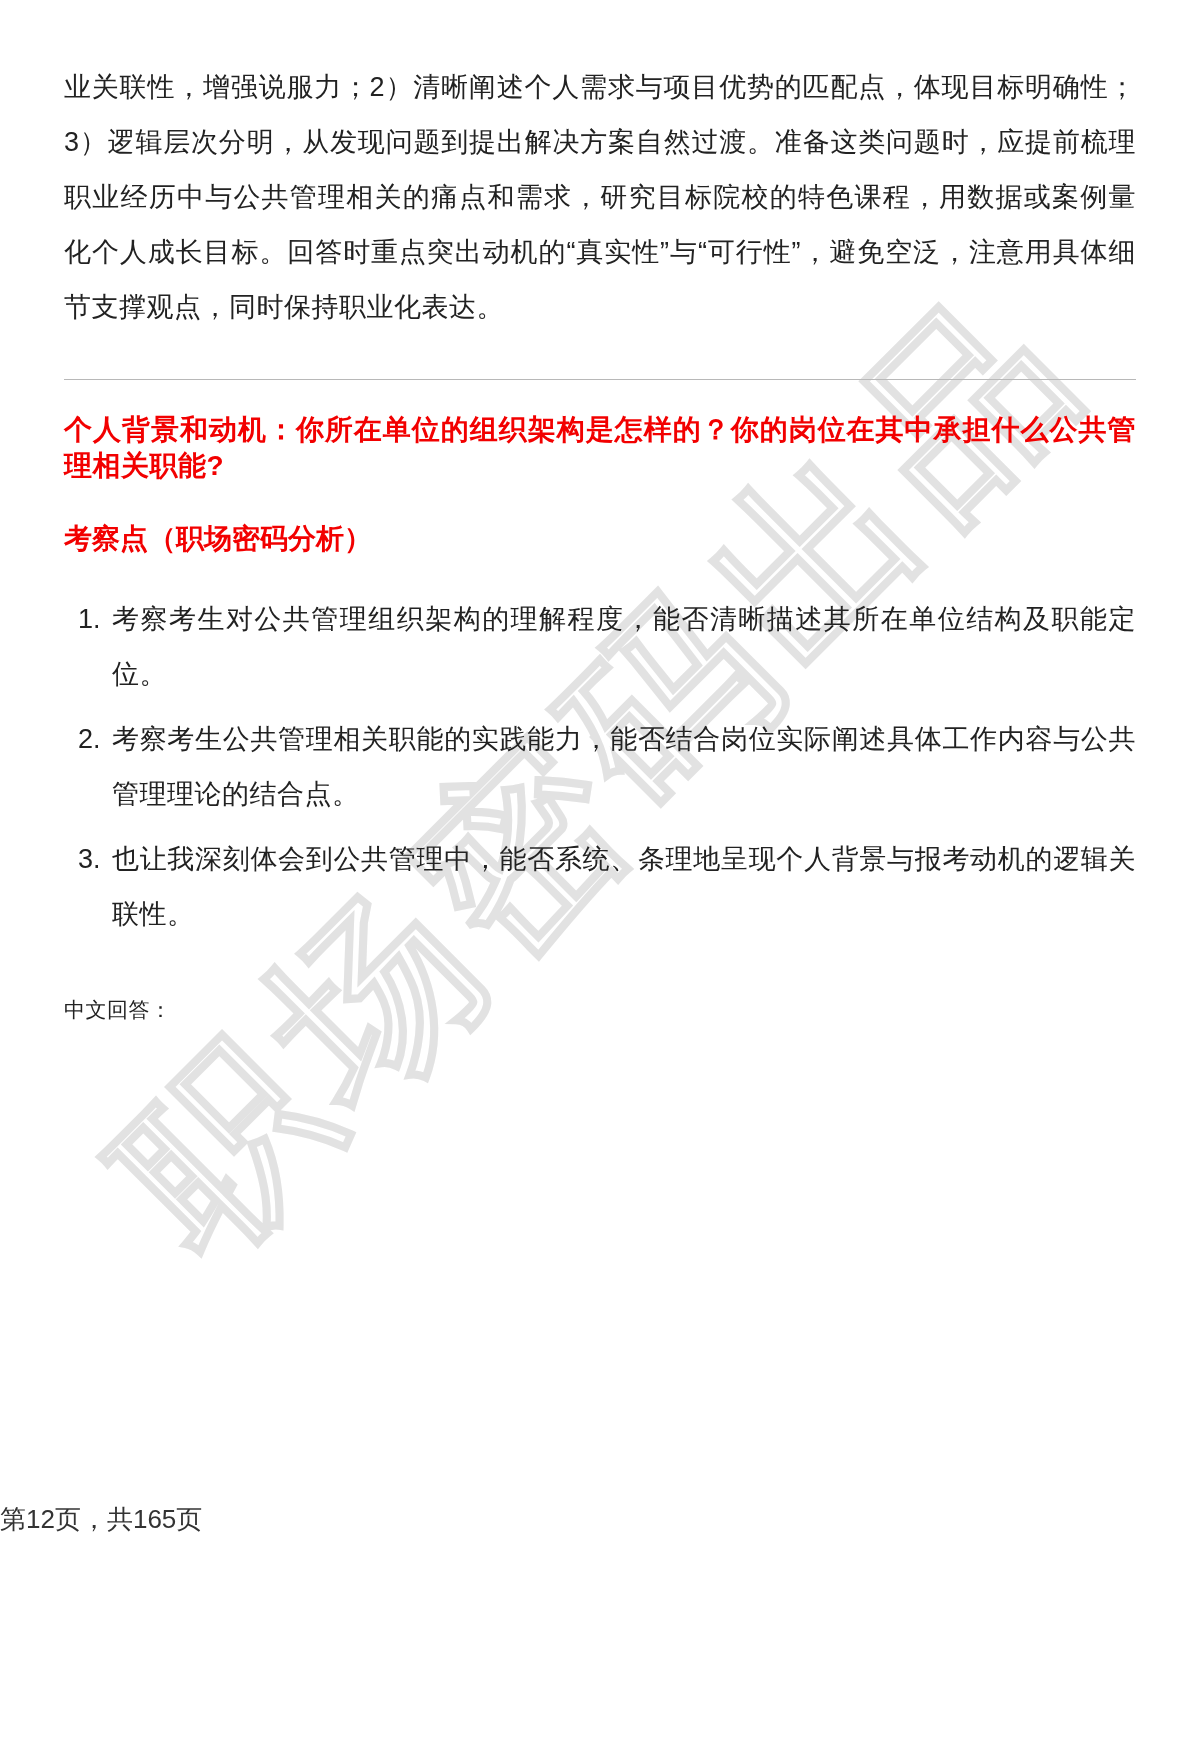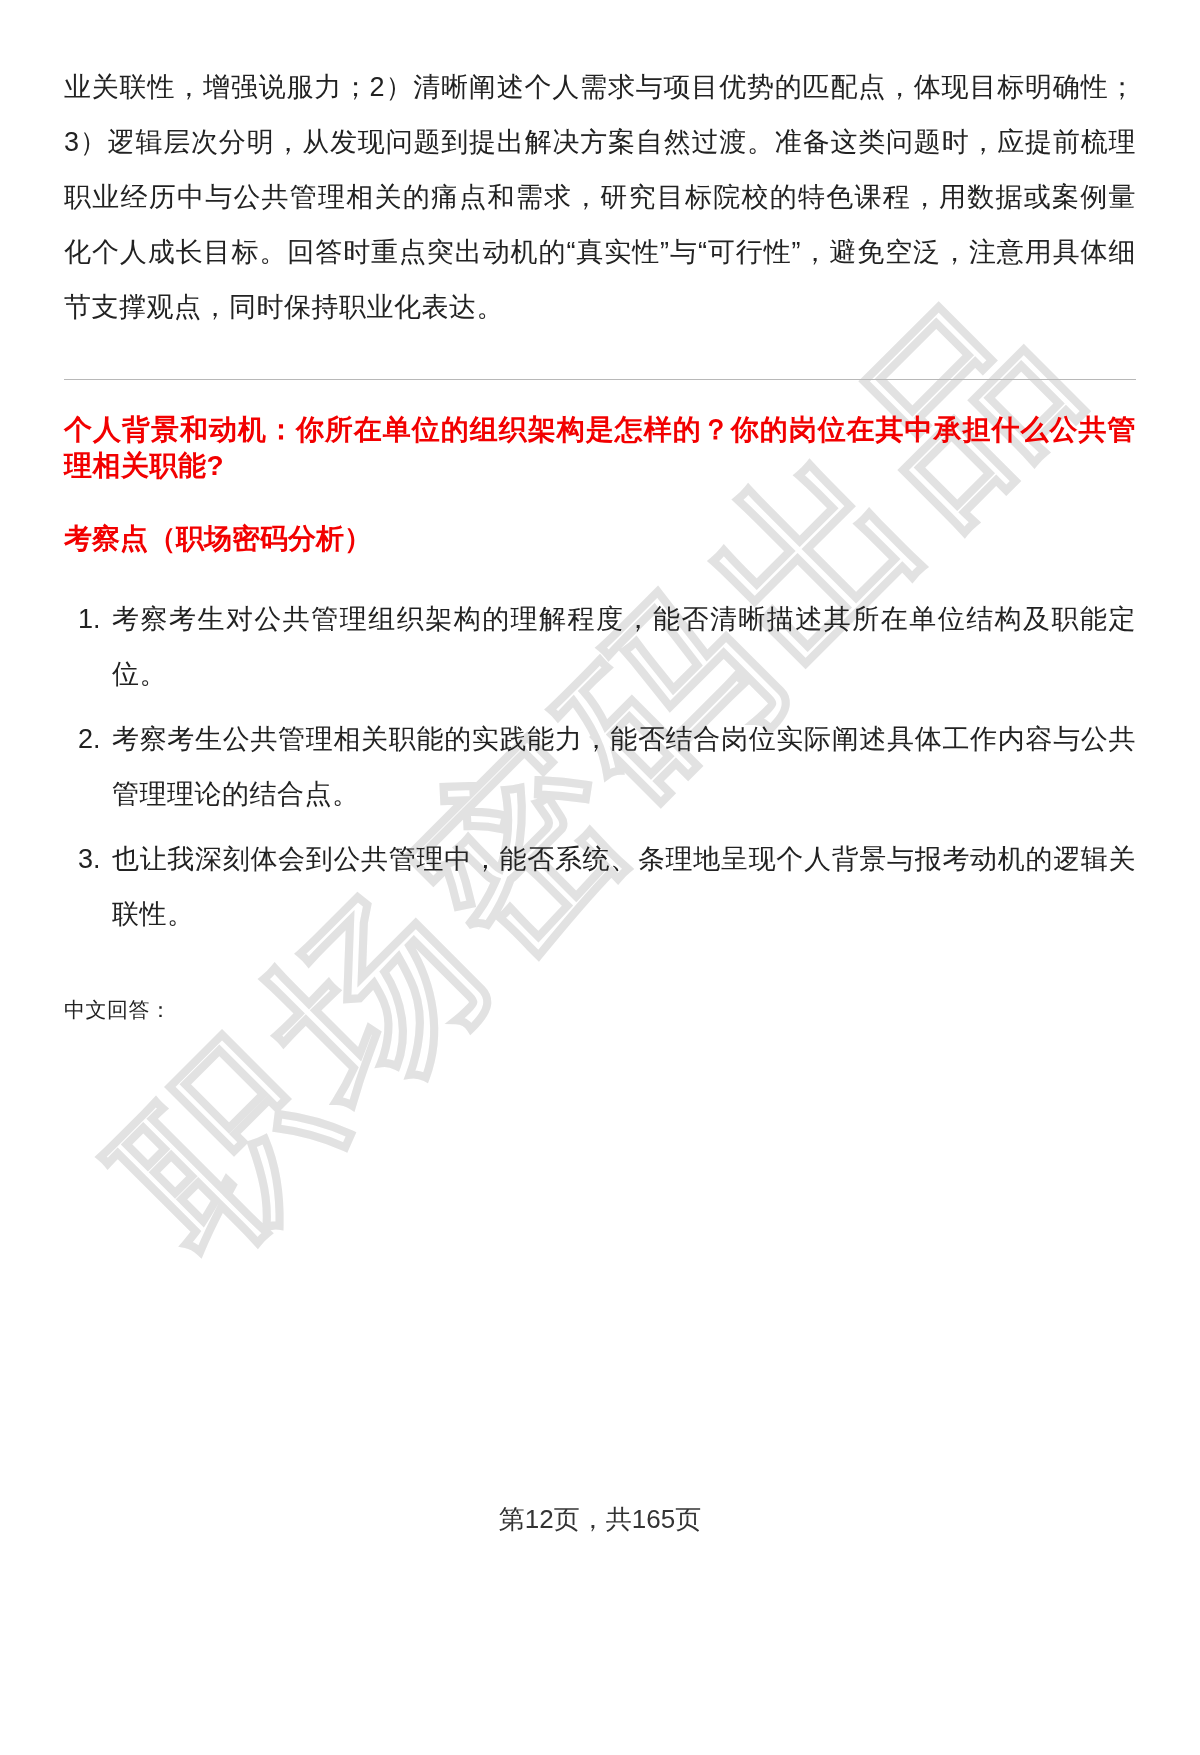--- a/index.html
+++ b/index.html
@@ -70,21 +70,20 @@
     font-size: 21px;
     line-height: 55px;
     margin-top: 40px;
   }
   .answer-para { margin-top: 0; }
   .footer {
     position: absolute;
     left: 0;
     right: 0;
     top: 1502px;
-    text-align: center;
     font-size: 26px;
     color: #333333;
     z-index: 2;
   }
   .watermark {
     position: absolute;
     left: 50%;
     top: 44%;
     transform: translate(-50%, -50%) rotate(-45deg);
     font-size: 195px;

